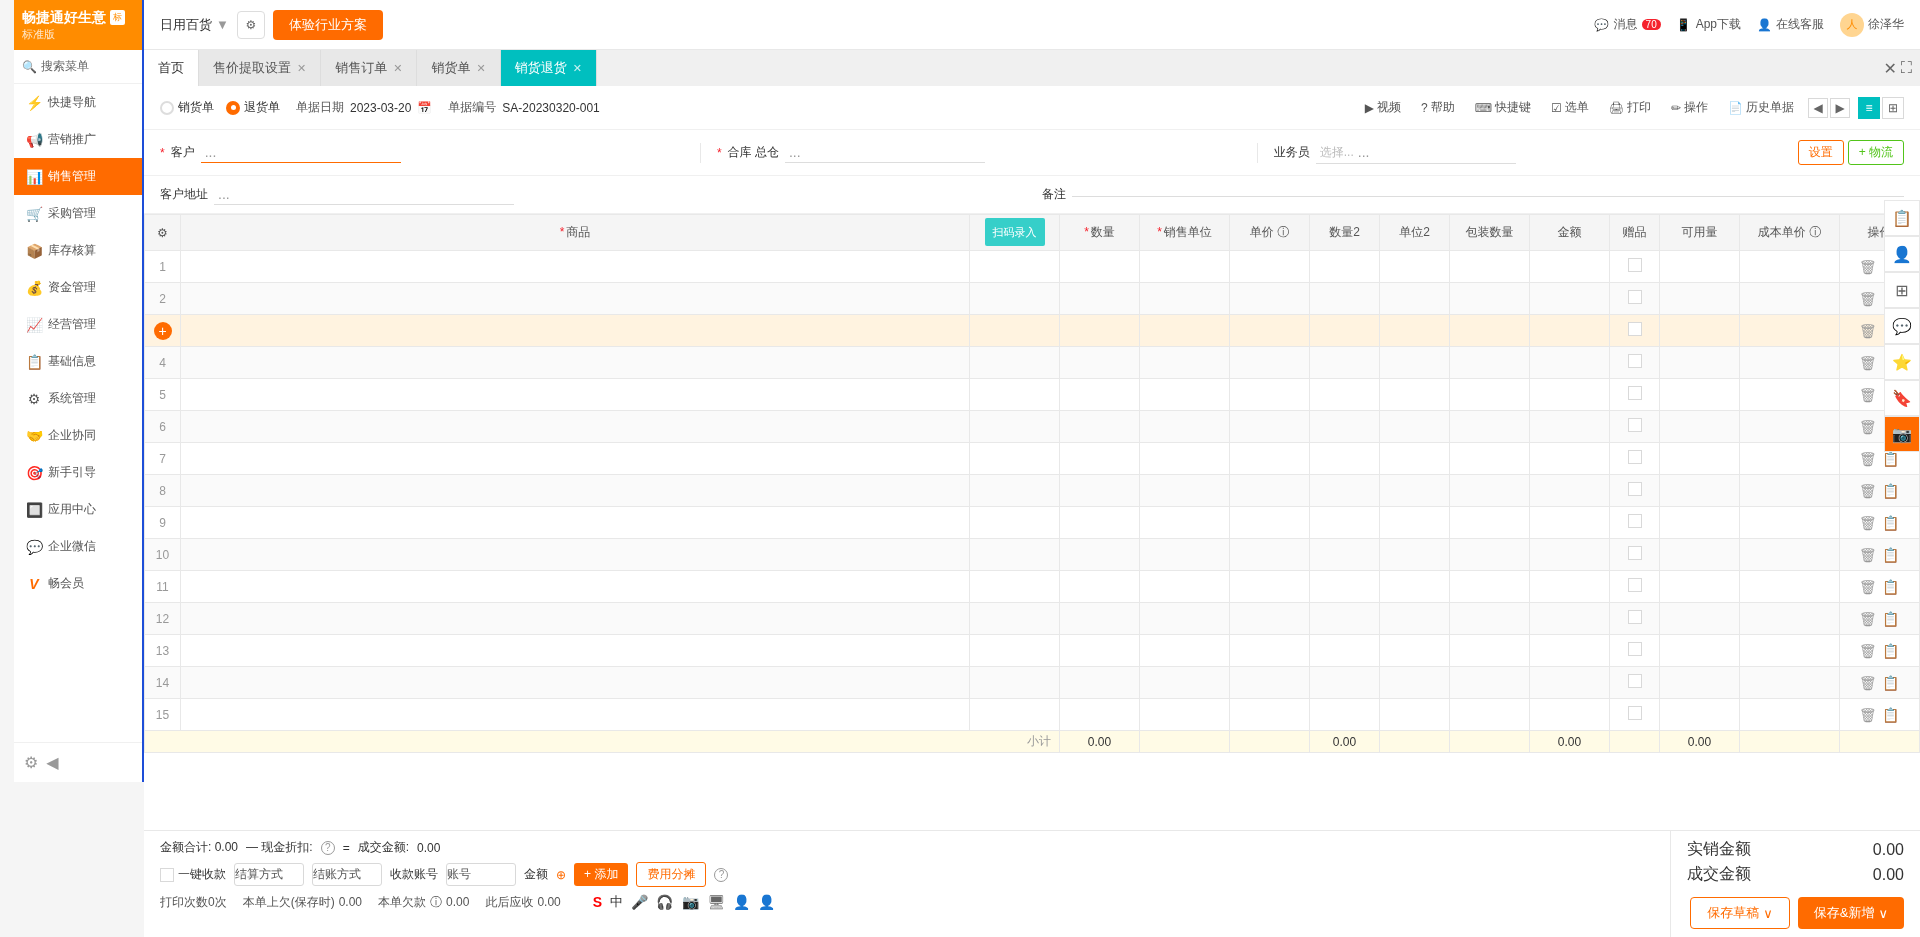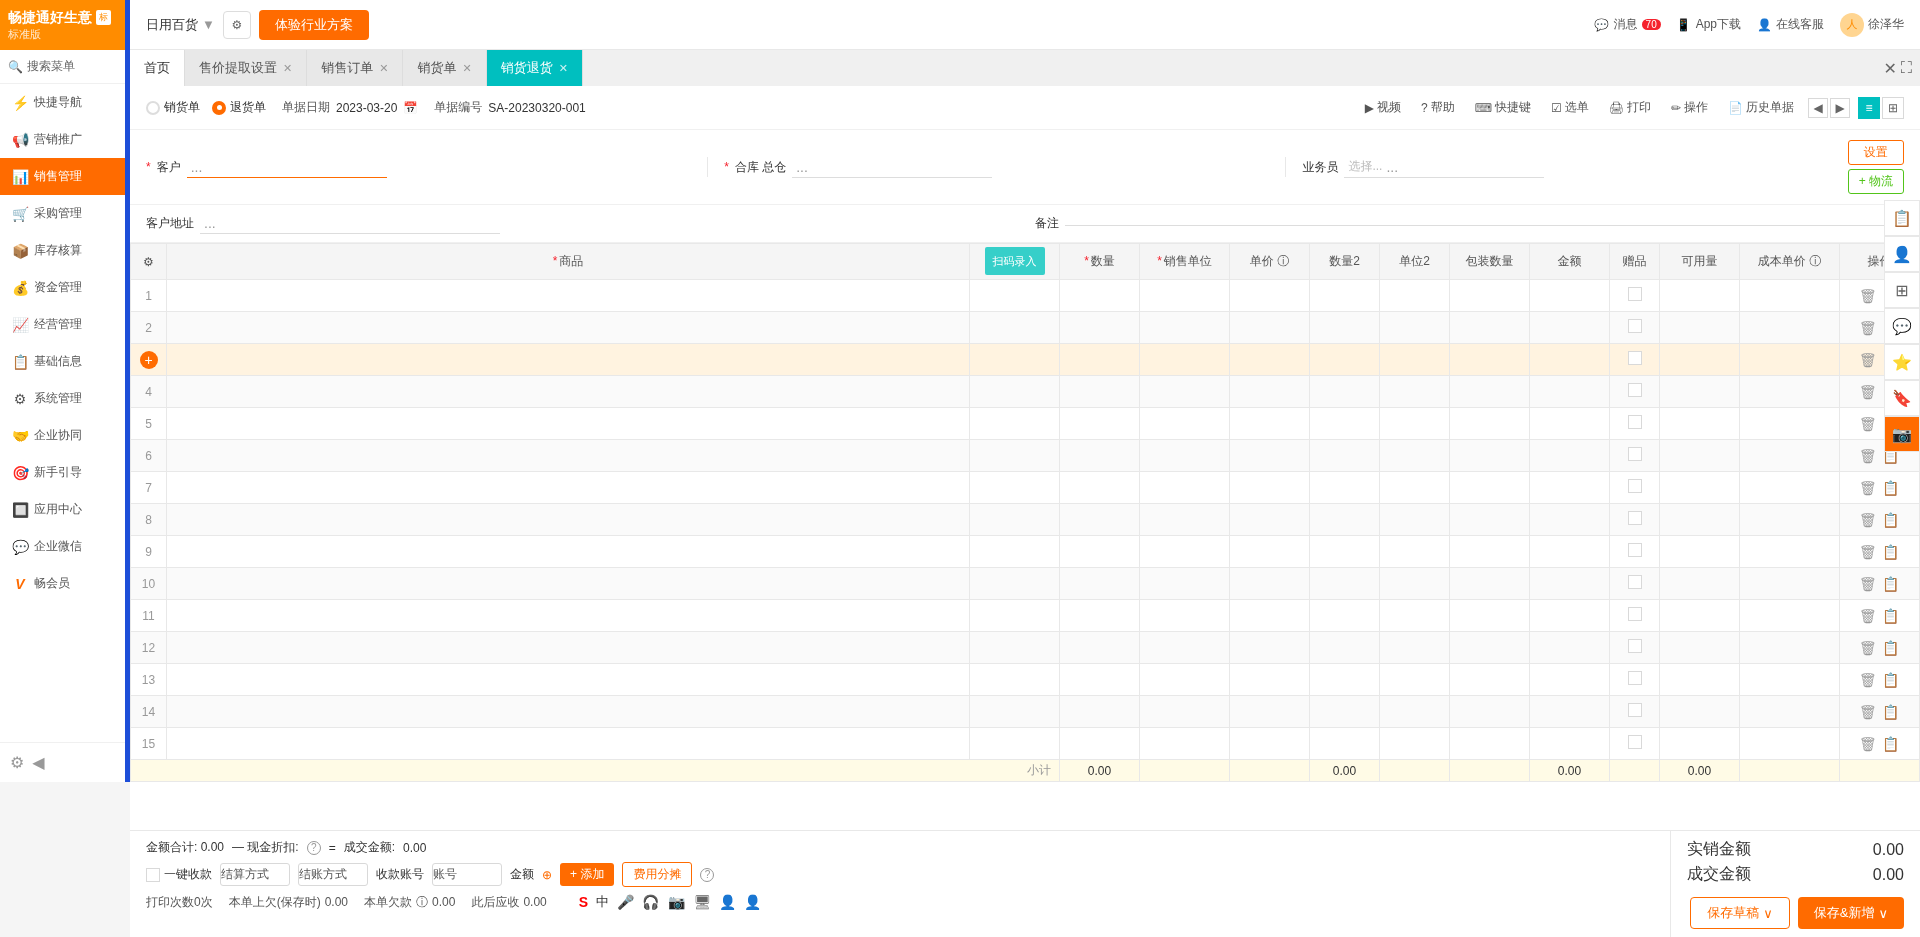--- a/index.html
+++ b/index.html
@@ -1,19 +1,19 @@
 <!DOCTYPE html>
 <html><head>
   <meta charset="utf-8">
   <style>
     * { margin: 0; padding: 0; box-sizing: border-box; }
     body { font-family: 'Microsoft YaHei', sans-serif; font-size: 12px; background: #f5f5f5; color: #333; width: 1920px; height: 937px; overflow: hidden; display: flex; }
 
     
-    .sidebar { width: 130px; background: #fff; border-right: 5px solid #1d4ed8; display: flex; flex-direction: column; height: 782px; }
+    .sidebar { width: 130px; background: #fff; border-right: 2px solid #1d4ed8; display: flex; flex-direction: column; height: 782px; margin-left: 14px; }
     .sidebar-logo { background: #ff8c00; padding: 12px 8px; display: flex; align-items: center; gap: 6px; height: 50px; }
     .sidebar-logo-badge { background: #fff; color: #ff8c00; font-size: 9px; padding: 1px 3px; border-radius: 2px; }
     .sidebar-search { display: flex; align-items: center; padding: 8px; border-bottom: 1px solid #f0f0f0; cursor: pointer; color: #666; gap: 4px; font-size: 12px; }
     .sidebar-nav-item { display: flex; align-items: center; padding: 10px 12px; cursor: pointer; color: #555; font-size: 12px; gap: 6px; }
     .sidebar-nav-item.active { background: #ff6b00; color: #fff; }
     .sidebar-nav-item .nav-icon { font-size: 14px; width: 16px; text-align: center; }
     .sidebar-bottom { margin-top: auto; padding: 10px; display: flex; align-items: center; gap: 8px; border-top: 1px solid #f0f0f0; }
     .sidebar-bottom-icon { font-size: 16px; cursor: pointer; color: #999; }
 
     
@@ -329,21 +329,21 @@
         </div>
       </div>
       <div class="field-divider"></div>
       <div style="display:flex;align-items:center;gap:6px;flex:1;">
         <span>业务员</span>
         <div class="field-input" style="min-width:200px;border-bottom:1px solid #ddd;">
           <span style="color:#bbb;">选择...</span>
           <span class="field-dots">...</span>
         </div>
       </div>
-      <div style="margin-left:auto;display:flex;flex-direction:column;gap:4px;">
+      <div style="margin-left:auto;display:flex;flex-direction:row;gap:4px;">
         <button class="btn-set">设置</button>
         <button class="btn-logistics">+ 物流</button>
       </div>
     </div>
 
     <div class="address-row">
       <div style="display:flex;align-items:center;gap:6px;flex:1;">
         <span>客户地址</span>
         <div class="field-input" style="min-width:300px;border-bottom:1px solid #ddd;">
           <span class="field-dots">...</span>

